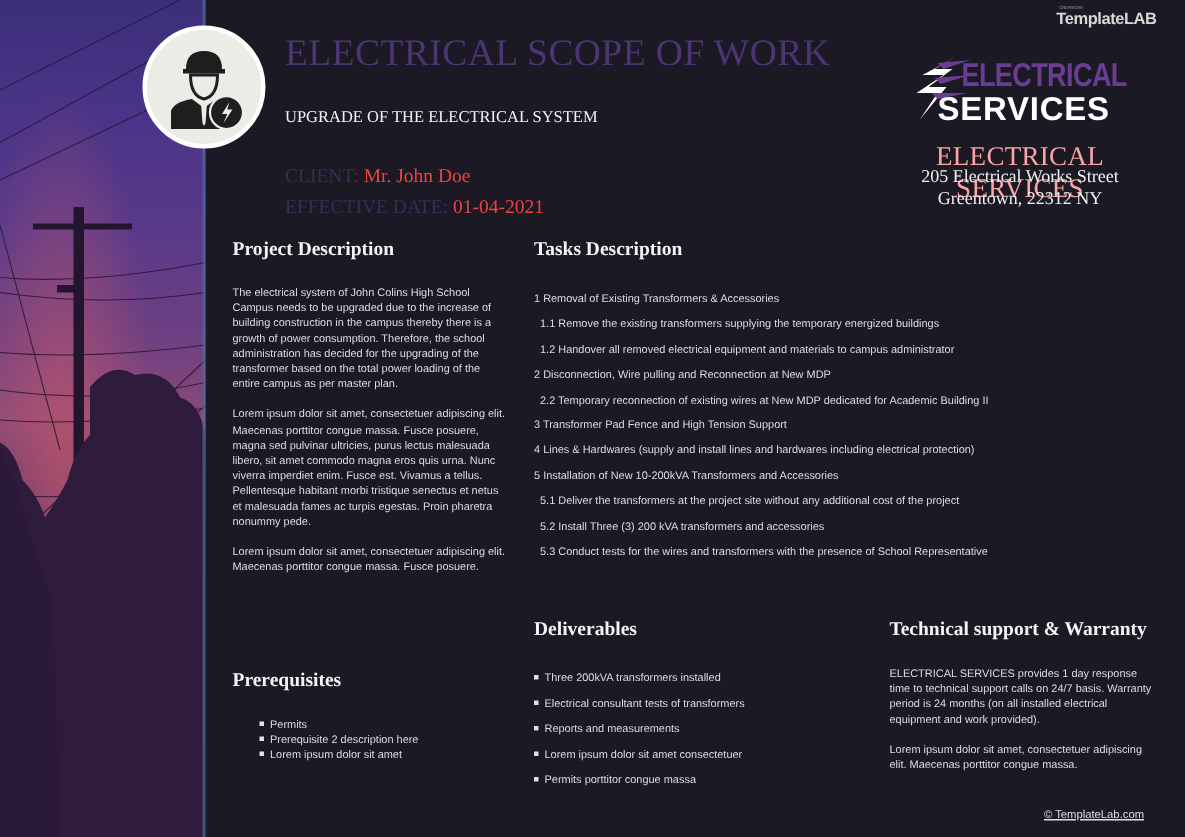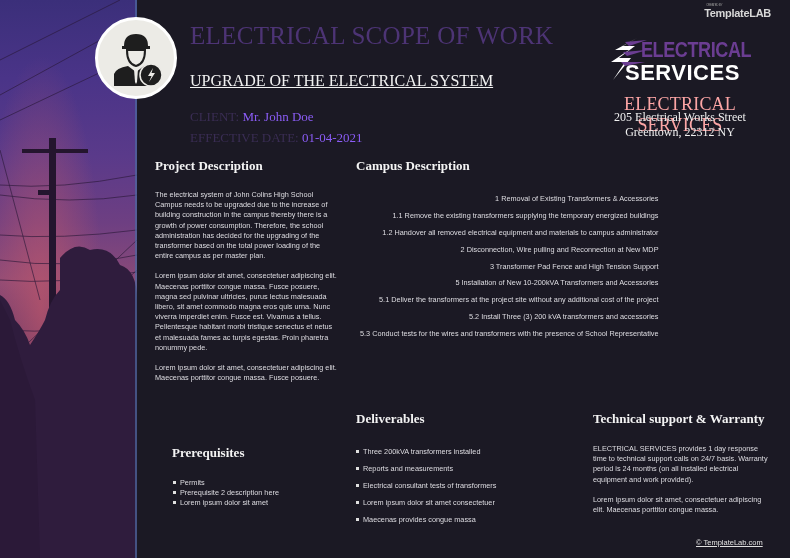--- a/index.html
+++ b/index.html
@@ -9,45 +9,45 @@
   .sidebar { position: absolute; left: 0; top: 0; width: 137px; height: 558px; overflow: hidden;
     background: linear-gradient(180deg, #3b2f7a 0%, #4a3488 14%, #5a3a8a 28%, #6e3f82 40%, #8a4a78 50%, #5a3366 62%, #33203f 72%, #2e1c3c 100%); }
   .sidebar-edge { position: absolute; left: 135px; top: 0; width: 2px; height: 558px; background: #4d6aa0; opacity: .7; }
   .sidebar svg { position: absolute; left: 0; top: 0; }
 
   .avatar { position: absolute; left: 95px; top: 17px; width: 82px; height: 82px; border-radius: 50%;
     background: #ecebe6; border: 3px solid #ffffff; display: flex; align-items: center; justify-content: center; }
 
   .serif { font-family: "Liberation Serif", "DejaVu Serif", serif; }
   .title { position: absolute; left: 190px; top: 22px; font-size: 25px; letter-spacing: .3px; color: #4d3475; }
-  .subtitle { position: absolute; left: 190px; top: 72px; font-size: 16px; color: #f2f2f2; text-decoration: underline; }
+  .subtitle { position: absolute; left: 190px; top: 72px; font-size: 11px; color: #f2f2f2; }
   .meta-row { position: absolute; left: 190px; font-size: 13px; }
   .meta-label { color: #3a2d54; }
-  .meta-value { color: #8b5cf6; }
+  .meta-value { color: #ef4444; }
   .row-client { top: 109px; }
   .row-date { top: 130px; }
 
   .brand { position: absolute; right: 19px; top: 7px; font-size: 11px; color: #d8d8d8; font-weight: bold; letter-spacing: -.3px; }
   .brand small { position: absolute; top: -4px; left: 2px; font-size: 3px; color: #999; font-weight: normal; }
 
   .logo { position: absolute; left: 607px; top: 36px; width: 145px; height: 52px; }
   .logo-elec { position: absolute; left: 34px; top: 1px; font-size: 22px; color: #6b3d92; font-weight: bold; letter-spacing: -.5px; transform: scaleX(.82); transform-origin: left; font-family: "Liberation Sans Narrow", "Liberation Sans", sans-serif; }
   .logo-serv { position: absolute; left: 18px; top: 24px; font-size: 22px; color: #ffffff; font-weight: bold; letter-spacing: .5px; }
 
   .company { position: absolute; left: 590px; width: 180px; text-align: center; }
   .company-name { top: 94px; font-size: 18px; color: #fca5a5; letter-spacing: .2px; }
   .company-street { top: 110px; font-size: 12px; color: #f0f0f0; }
   .company-city { top: 125px; font-size: 12px; color: #f0f0f0; }
 
   .h2 { position: absolute; font-size: 13px; font-weight: bold; color: #f3f3f3; }
   .body-text { position: absolute; font-size: 7.3px; line-height: 10.2px; color: #dedde2; }
   .body-text p + p { margin-top: 10px; }
 
   .tasks { position: absolute; left: 356px; top: 194px; font-size: 7.3px; color: #dedde2; }
-  .task { height: 16.9px; white-space: nowrap; text-align: right; }
+  .task { height: 16.9px; white-space: nowrap; }
   .task.sub { padding-left: 4px; }
 
   .bullets { list-style: none; }
   .bullets li { position: relative; padding-left: 7px; white-space: nowrap; }
   .bullets li::before { content: ""; position: absolute; left: 0; top: 3px; width: 3px; height: 3px; background: #e0e0e0; }
   .deliv li { height: 17px; }
   .prereq li { height: 10px; }
 
   .footer-link { position: absolute; left: 696px; top: 538px; font-size: 7.5px; color: #e0e0e0; text-decoration: underline; }
 </style>
@@ -129,43 +129,45 @@
 <div class="company company-street serif">205 Electrical Works Street</div>
 <div class="company company-city serif">Greentown, 22312 NY</div>
 
 <div class="h2 serif" style="left:155px; top:158px;">Project Description</div>
 <div class="body-text" style="left:155px; top:190px; width:182px;">
   <p>The electrical system of John Colins High School Campus needs to be upgraded due to the increase of building construction in the campus thereby there is a growth of power consumption. Therefore, the school administration has decided for the upgrading of the transformer based on the total power loading of the entire campus as per master plan.</p>
   <p>Lorem ipsum dolor sit amet, consectetuer adipiscing elit. Maecenas porttitor congue massa. Fusce posuere, magna sed pulvinar ultricies, purus lectus malesuada libero, sit amet commodo magna eros quis urna. Nunc viverra imperdiet enim. Fusce est. Vivamus a tellus. Pellentesque habitant morbi tristique senectus et netus et malesuada fames ac turpis egestas. Proin pharetra nonummy pede.</p>
   <p>Lorem ipsum dolor sit amet, consectetuer adipiscing elit. Maecenas porttitor congue massa. Fusce posuere.</p>
 </div>
 
-<div class="h2 serif" style="left:356px; top:158px;">Campus Description</div>
+<div class="h2 serif" style="left:356px; top:158px;">Tasks Description</div>
 <div class="tasks">
   <div class="task">1 Removal of Existing Transformers &amp; Accessories</div>
   <div class="task sub">1.1 Remove the existing transformers supplying the temporary energized buildings</div>
   <div class="task sub">1.2  Handover all removed electrical equipment and materials to campus administrator</div>
   <div class="task">2 Disconnection, Wire pulling and Reconnection at New MDP</div>
+  <div class="task sub">2.2  Temporary reconnection of existing wires at New MDP dedicated for Academic Building II</div>
   <div class="task">3 Transformer Pad Fence and High Tension Support</div>
+  <div class="task">4 Lines &amp; Hardwares (supply and install lines and hardwares including electrical protection)</div>
   <div class="task">5 Installation of New 10-200kVA Transformers and Accessories</div>
   <div class="task sub">5.1  Deliver the transformers at the project site without any additional cost of the project</div>
   <div class="task sub">5.2  Install Three (3) 200 kVA transformers and accessories</div>
   <div class="task sub">5.3   Conduct tests for the wires and transformers with the presence of School Representative</div>
 </div>
 
 <div class="h2 serif" style="left:356px; top:411px;">Deliverables</div>
 <ul class="bullets deliv body-text" style="left:356px; top:447px;">
   <li>Three 200kVA transformers installed</li>
+  <li> Electrical consultant tests of transformers</li>
   <li>Reports and measurements</li>
-  <li> Electrical consultant tests of transformers</li>
   <li>Lorem ipsum dolor sit amet consectetuer</li>
-  <li>Maecenas provides congue massa</li>
+  <li>Permits porttitor congue massa</li>
 </ul>
 
-<div class="h2 serif" style="left:172px; top:445px;text-align:right;">Prerequisites</div>
+<div class="h2 serif" style="left:155px; top:445px;text-align:right;">Prerequisites</div>
 <ul class="bullets prereq body-text" style="left:155px; top:478px;margin-left:18px;">
   <li>Permits</li>
   <li>Prerequisite 2 description here</li>
   <li>Lorem ipsum dolor sit amet</li>
 </ul>
 
 <div class="h2 serif" style="left:593px; top:411px;">Technical support &amp; Warranty</div>
 <div class="body-text" style="left:593px; top:444px; width:180px;">
   <p>ELECTRICAL SERVICES provides 1 day response time to technical support calls on 24/7 basis. Warranty period is 24 months (on all installed electrical equipment and work provided).</p>
   <p>Lorem ipsum dolor sit amet, consectetuer adipiscing elit. Maecenas porttitor congue massa.</p>

